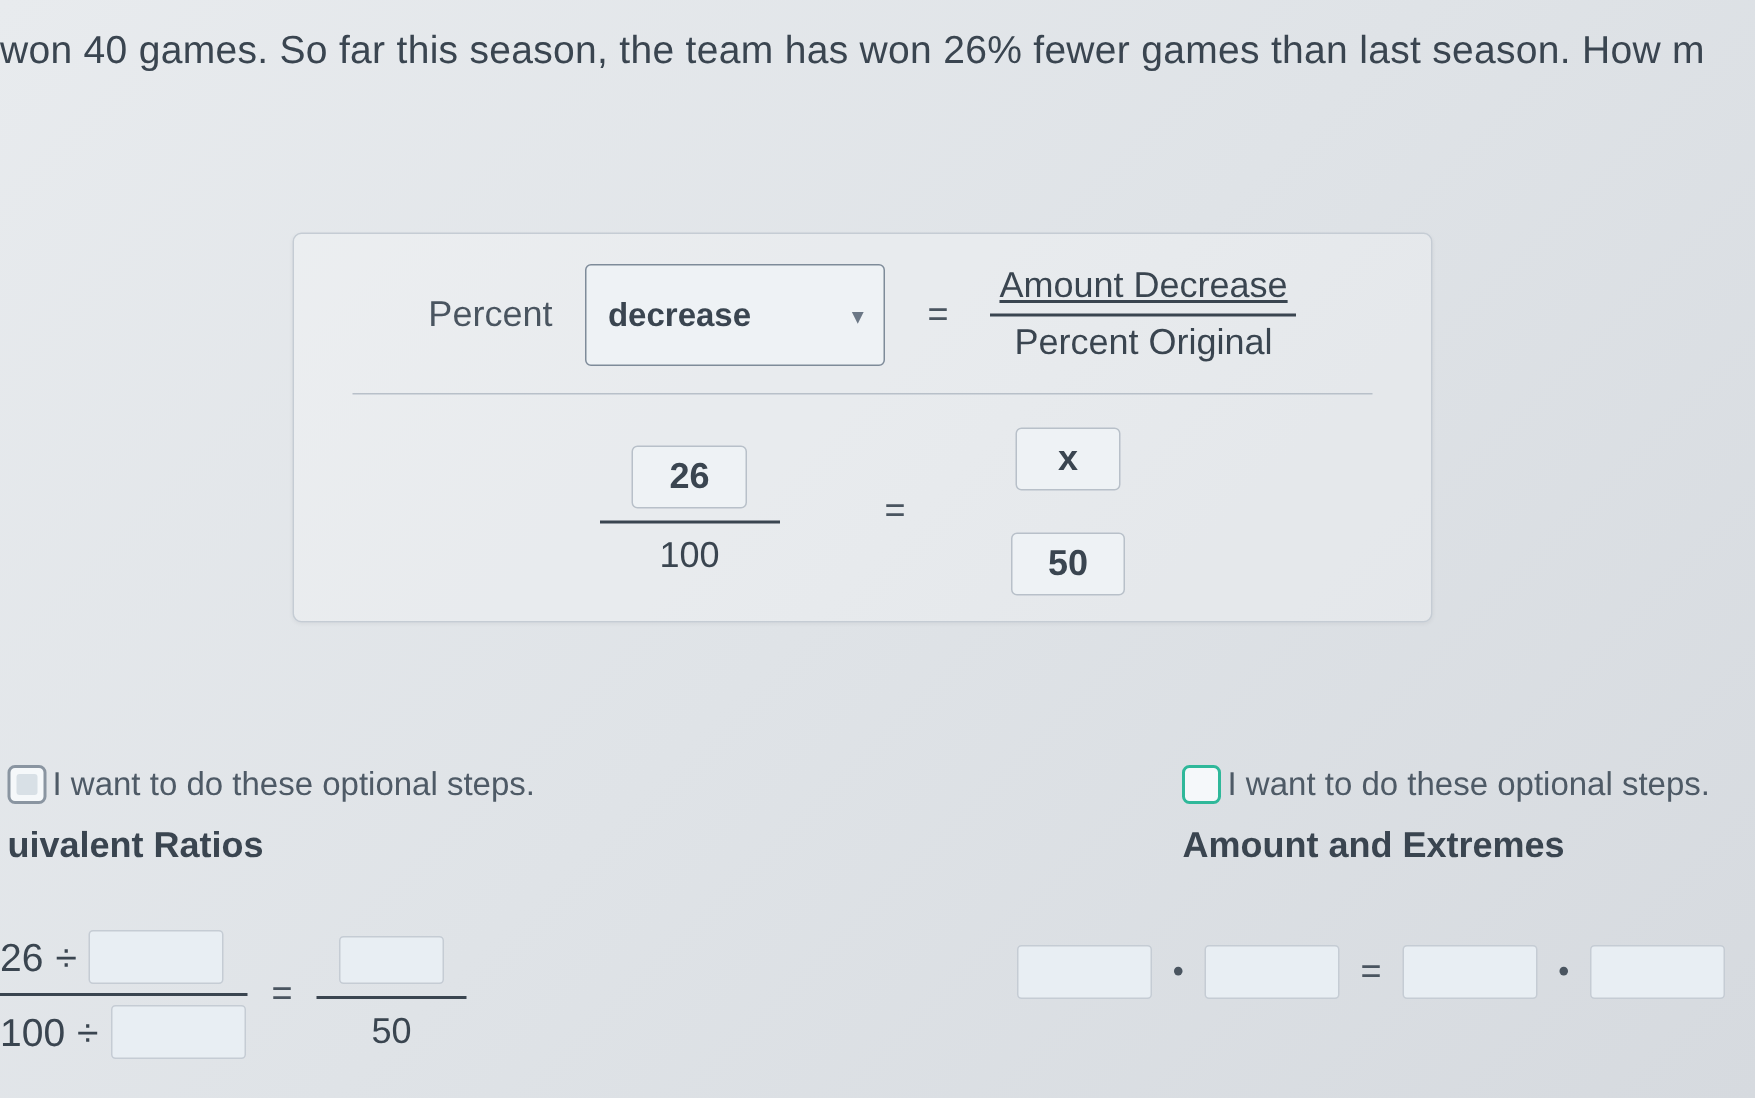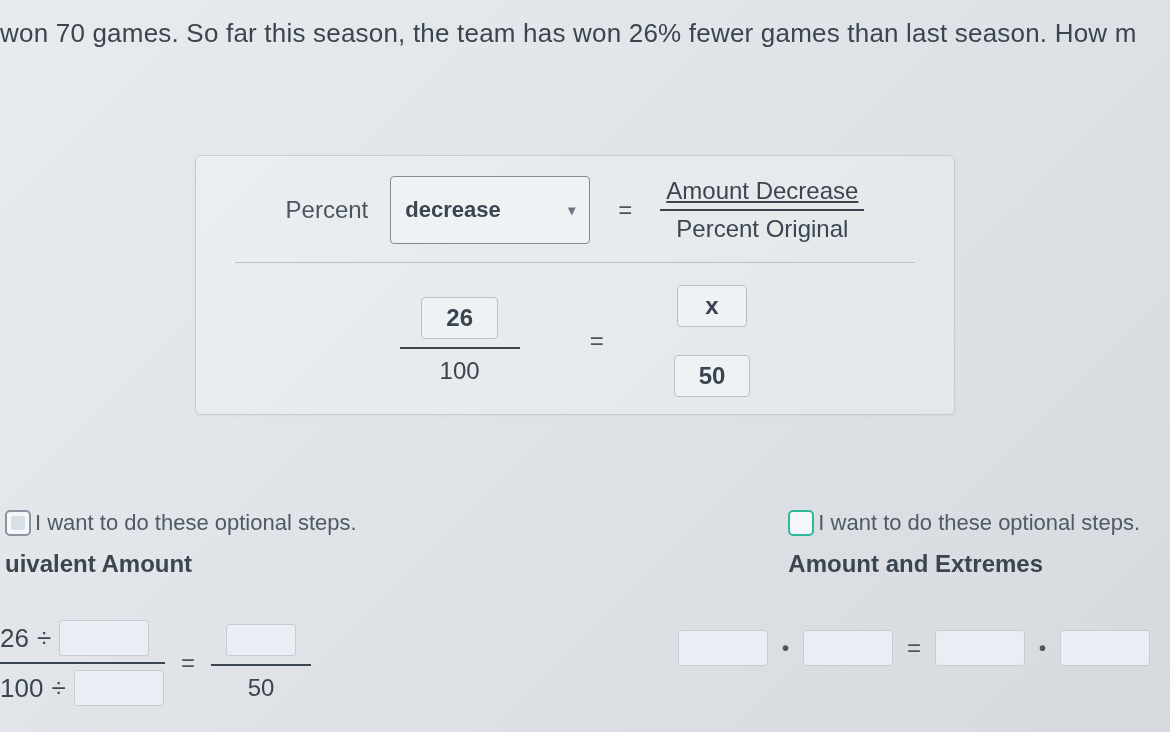--- a/index.html
+++ b/index.html
@@ -173,21 +173,21 @@
     top: 630px;
     display: flex;
     align-items: center;
     gap: 14px;
   }
   .dot { font-size: 20px; color: #4a5560; font-weight: 700;}
 </style>
 </head>
 <body>
 
-<div class="question">won 70 games. So far this season, the team has won 26% fewer games than last season. How m</div>
+<div class="question">won 40 games. So far this season, the team has won 26% fewer games than last season. How m</div>
 
 <div class="formula-card">
   <div class="formula-row1">
     <span class="lbl-percent">Percent</span>
     <div class="select-box">
       <span>decrease</span>
       <span class="chev">▾</span>
     </div>
     <span class="eq">=</span>
     <div class="frac-text">
@@ -211,21 +211,21 @@
 </div>
 
 <div class="optional-row">
   <div class="opt-block">
     <div class="opt-check">
       <span class="cbox">
           <span class="inner"></span>
         </span>
       <span>I want to do these optional steps.</span>
     </div>
-    <div class="section-title">uivalent Amount</div>
+    <div class="section-title">uivalent Ratios</div>
   </div>
   <div class="opt-block">
     <div class="opt-check">
       <span class="cbox green"></span>
       <span>I want to do these optional steps.</span>
     </div>
     <div class="section-title">Amount and Extremes</div>
   </div>
 </div>
 

